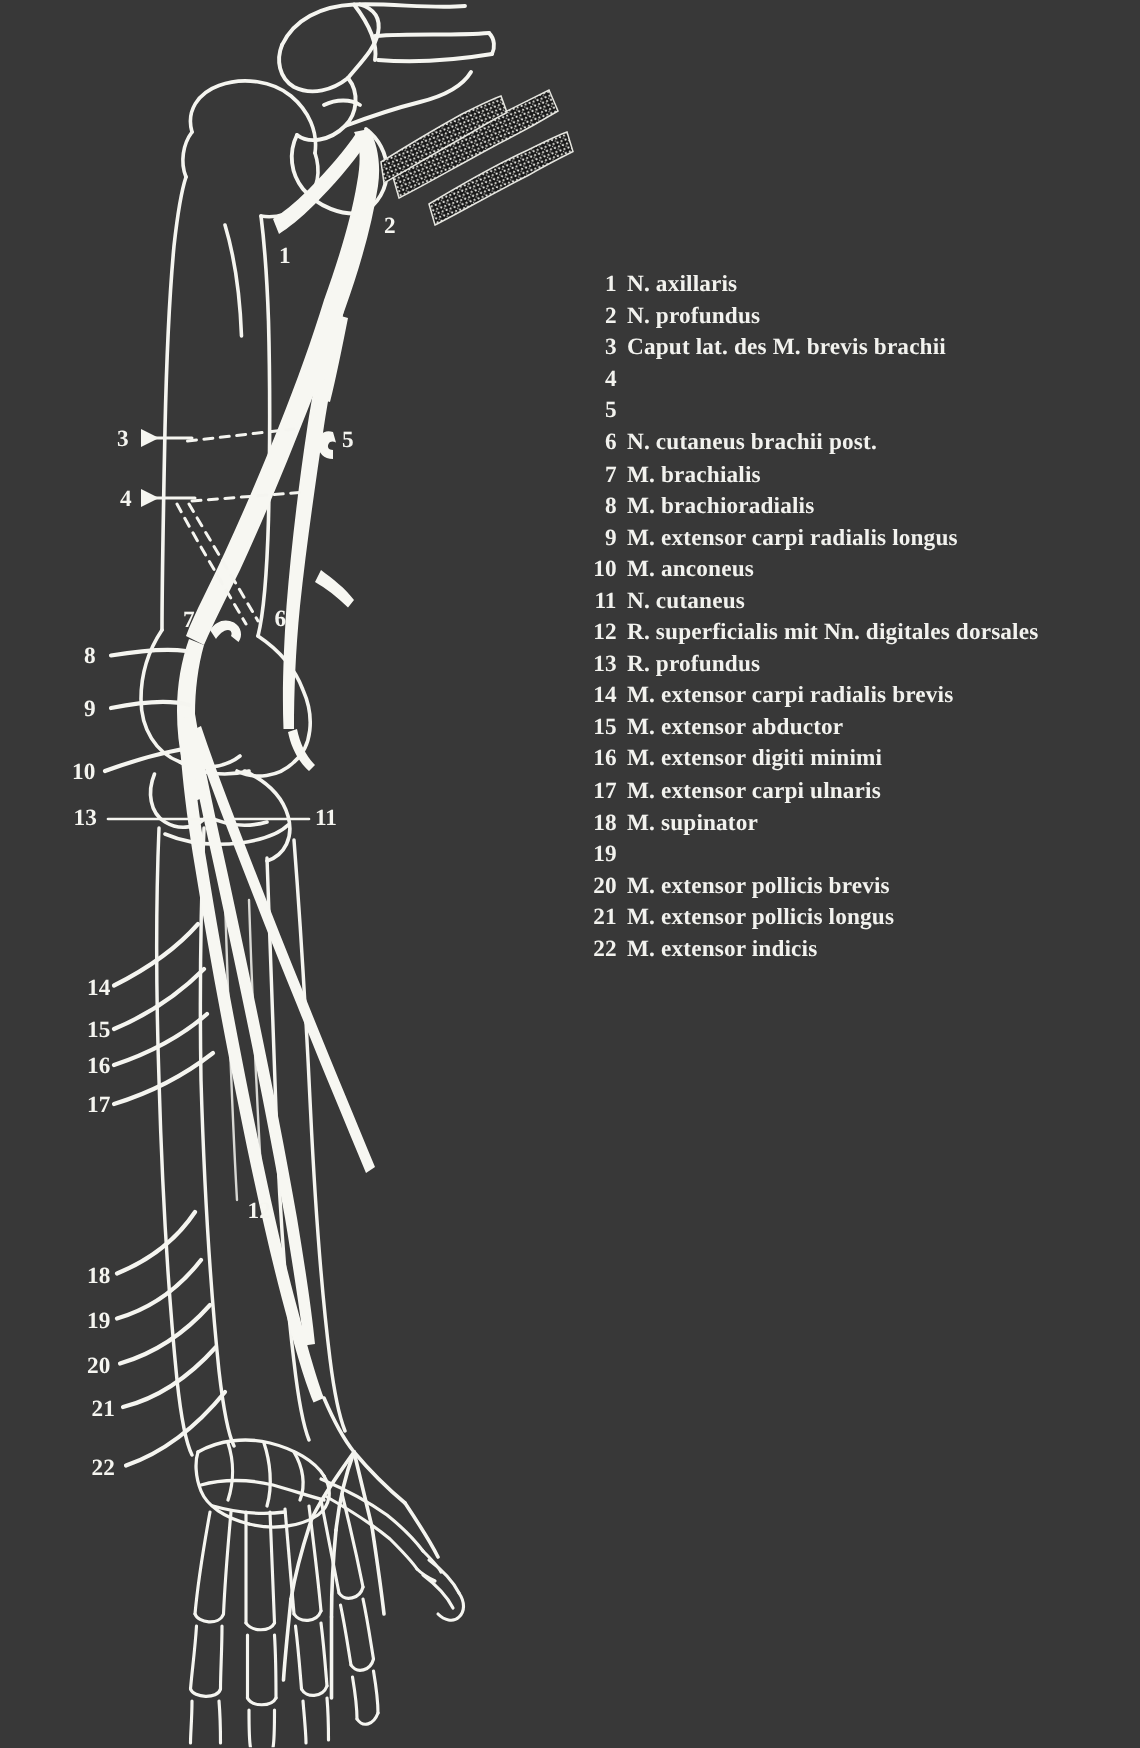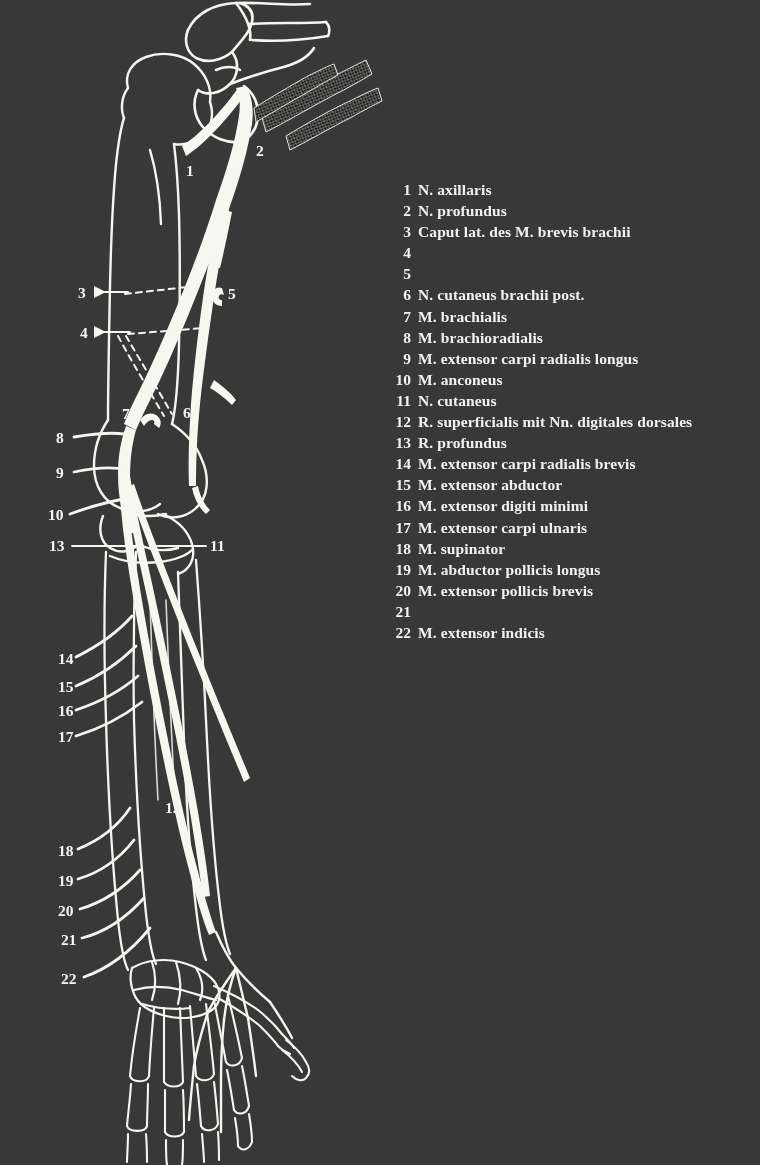--- a/index.html
+++ b/index.html
@@ -400,28 +400,28 @@
     <div class="legend-row">
         <span class="legend-num">17</span>
         <span class="legend-label">M. extensor carpi ulnaris</span>
       </div>
     <div class="legend-row">
         <span class="legend-num">18</span>
         <span class="legend-label">M. supinator</span>
       </div>
     <div class="legend-row">
         <span class="legend-num">19</span>
-        <span class="legend-label">M. abductor pollicis longus</span>
       </div>
     <div class="legend-row">
         <span class="legend-num">20</span>
         <span class="legend-label">M. extensor pollicis brevis</span>
       </div>
     <div class="legend-row">
         <span class="legend-num">21</span>
+        <span class="legend-label">M. extensor pollicis longus</span>
       </div>
     <div class="legend-row">
         <span class="legend-num">22</span>
         <span class="legend-label">M. extensor indicis</span>
       </div>
   </div>
 
 </div>
 
 </body></html>

